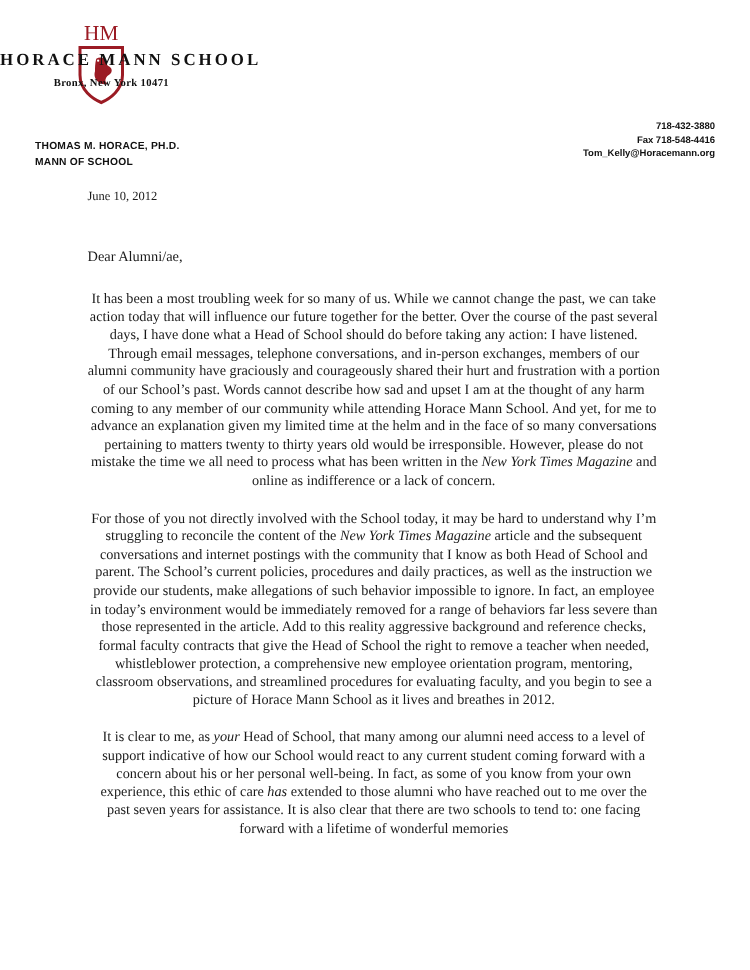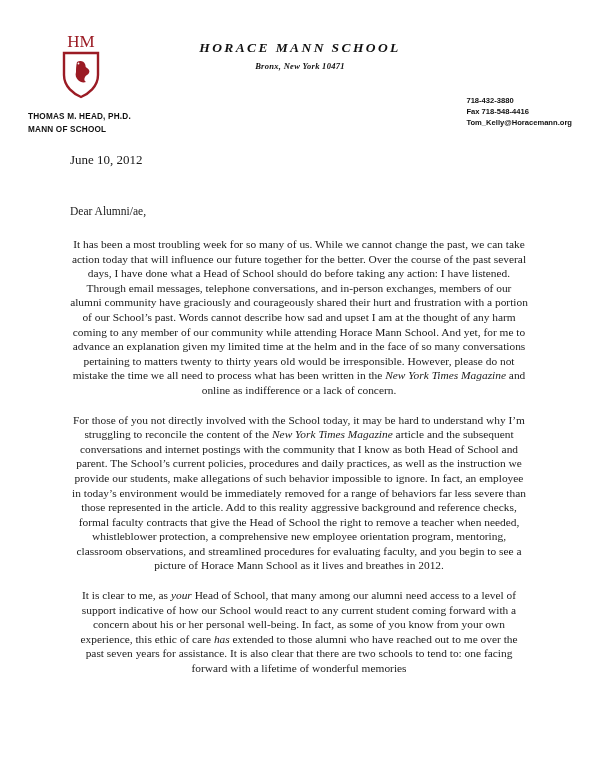--- a/index.html
+++ b/index.html
@@ -26,52 +26,52 @@
   .letterhead {
     position: relative;
     height: 150px;
   }
   .crest {
     position: absolute;
     left: 58px;
     top: 16px;
     width: 46px;
     height: 68px;
-    margin-top: 15px;
   }
   .crest svg { display: block; }
 
   .school-title-block {
     position: absolute;
     left: 0;
     right: 0;
     top: 40px;
-    text-align: center;
-    font-style: italic;
+    text-align: left;
   }
   .school-name {
     font-family: "Liberation Serif", serif;
     font-weight: bold;
     font-size: 13.5px;
     letter-spacing: 2.4px;
     color: #111111;
   }
   .school-address {
     margin-top: 5px;
     font-family: "Liberation Serif", serif;
     font-weight: bold;
     font-size: 8.5px;
     letter-spacing: 0.3px;
     color: #111111;
+    padding-left: 43px;
   }
 
   .contact-block {
     position: absolute;
     right: 28px;
     top: 95px;
+    text-align: right;
     font-family: "Liberation Sans", sans-serif;
     font-size: 7.6px;
     font-weight: bold;
     line-height: 1.45;
     color: #111111;
   }
 
   .signer-block {
     position: absolute;
     left: 28px;
@@ -85,21 +85,21 @@
   }
 
   
   .body-wrap {
     position: absolute;
     left: 70px;
     top: 152px;
     width: 458px;
   }
   .letter-date {
-    font-size: 13px;
+    font-size: 10px;
     margin-bottom: 24px;
   }
   .salutation {
     font-size: 11.5px;
     margin-bottom: 20px;
     margin-top: 37px;
   }
   p.para {
     font-size: 11.4px;
     line-height: 14.6px;
@@ -138,21 +138,21 @@
       <div class="school-address">Bronx, New York 10471</div>
     </div>
 
     <div class="contact-block">
       <div>718-432-3880</div>
       <div>Fax 718-548-4416</div>
       <div>Tom_Kelly@Horacemann.org</div>
     </div>
 
     <div class="signer-block">
-      <div>THOMAS M. HEAD, PH.D.</div>
+      <div>THOMAS M. HORACE, PH.D.</div>
       <div>MANN OF SCHOOL</div>
     </div>
 
   </div>
 
   <div class="body-wrap">
     <div class="letter-date">June 10, 2012</div>
     <div class="salutation">Dear Alumni/ae,</div>
     <div id="paragraphs">
         <p class="para"><span>It has been a most troubling week for so many of us. While we cannot change the past, we can take action today that will influence our future together for the better. Over the course of the past several days, I have done what a Head of School should do before taking any action: I have listened. Through email messages, telephone conversations, and in-person exchanges, members of our alumni community have graciously and courageously shared their hurt and frustration with a portion of our School’s past. Words cannot describe how sad and upset I am at the thought of any harm coming to any member of our community while attending Horace Mann School. And yet, for me to advance an explanation given my limited time at the helm and in the face of so many conversations pertaining to matters twenty to thirty years old would be irresponsible. However, please do not mistake the time we all need to process what has been written in the </span><em>New York Times Magazine</em><span> and online as indifference or a lack of concern.</span></p>

